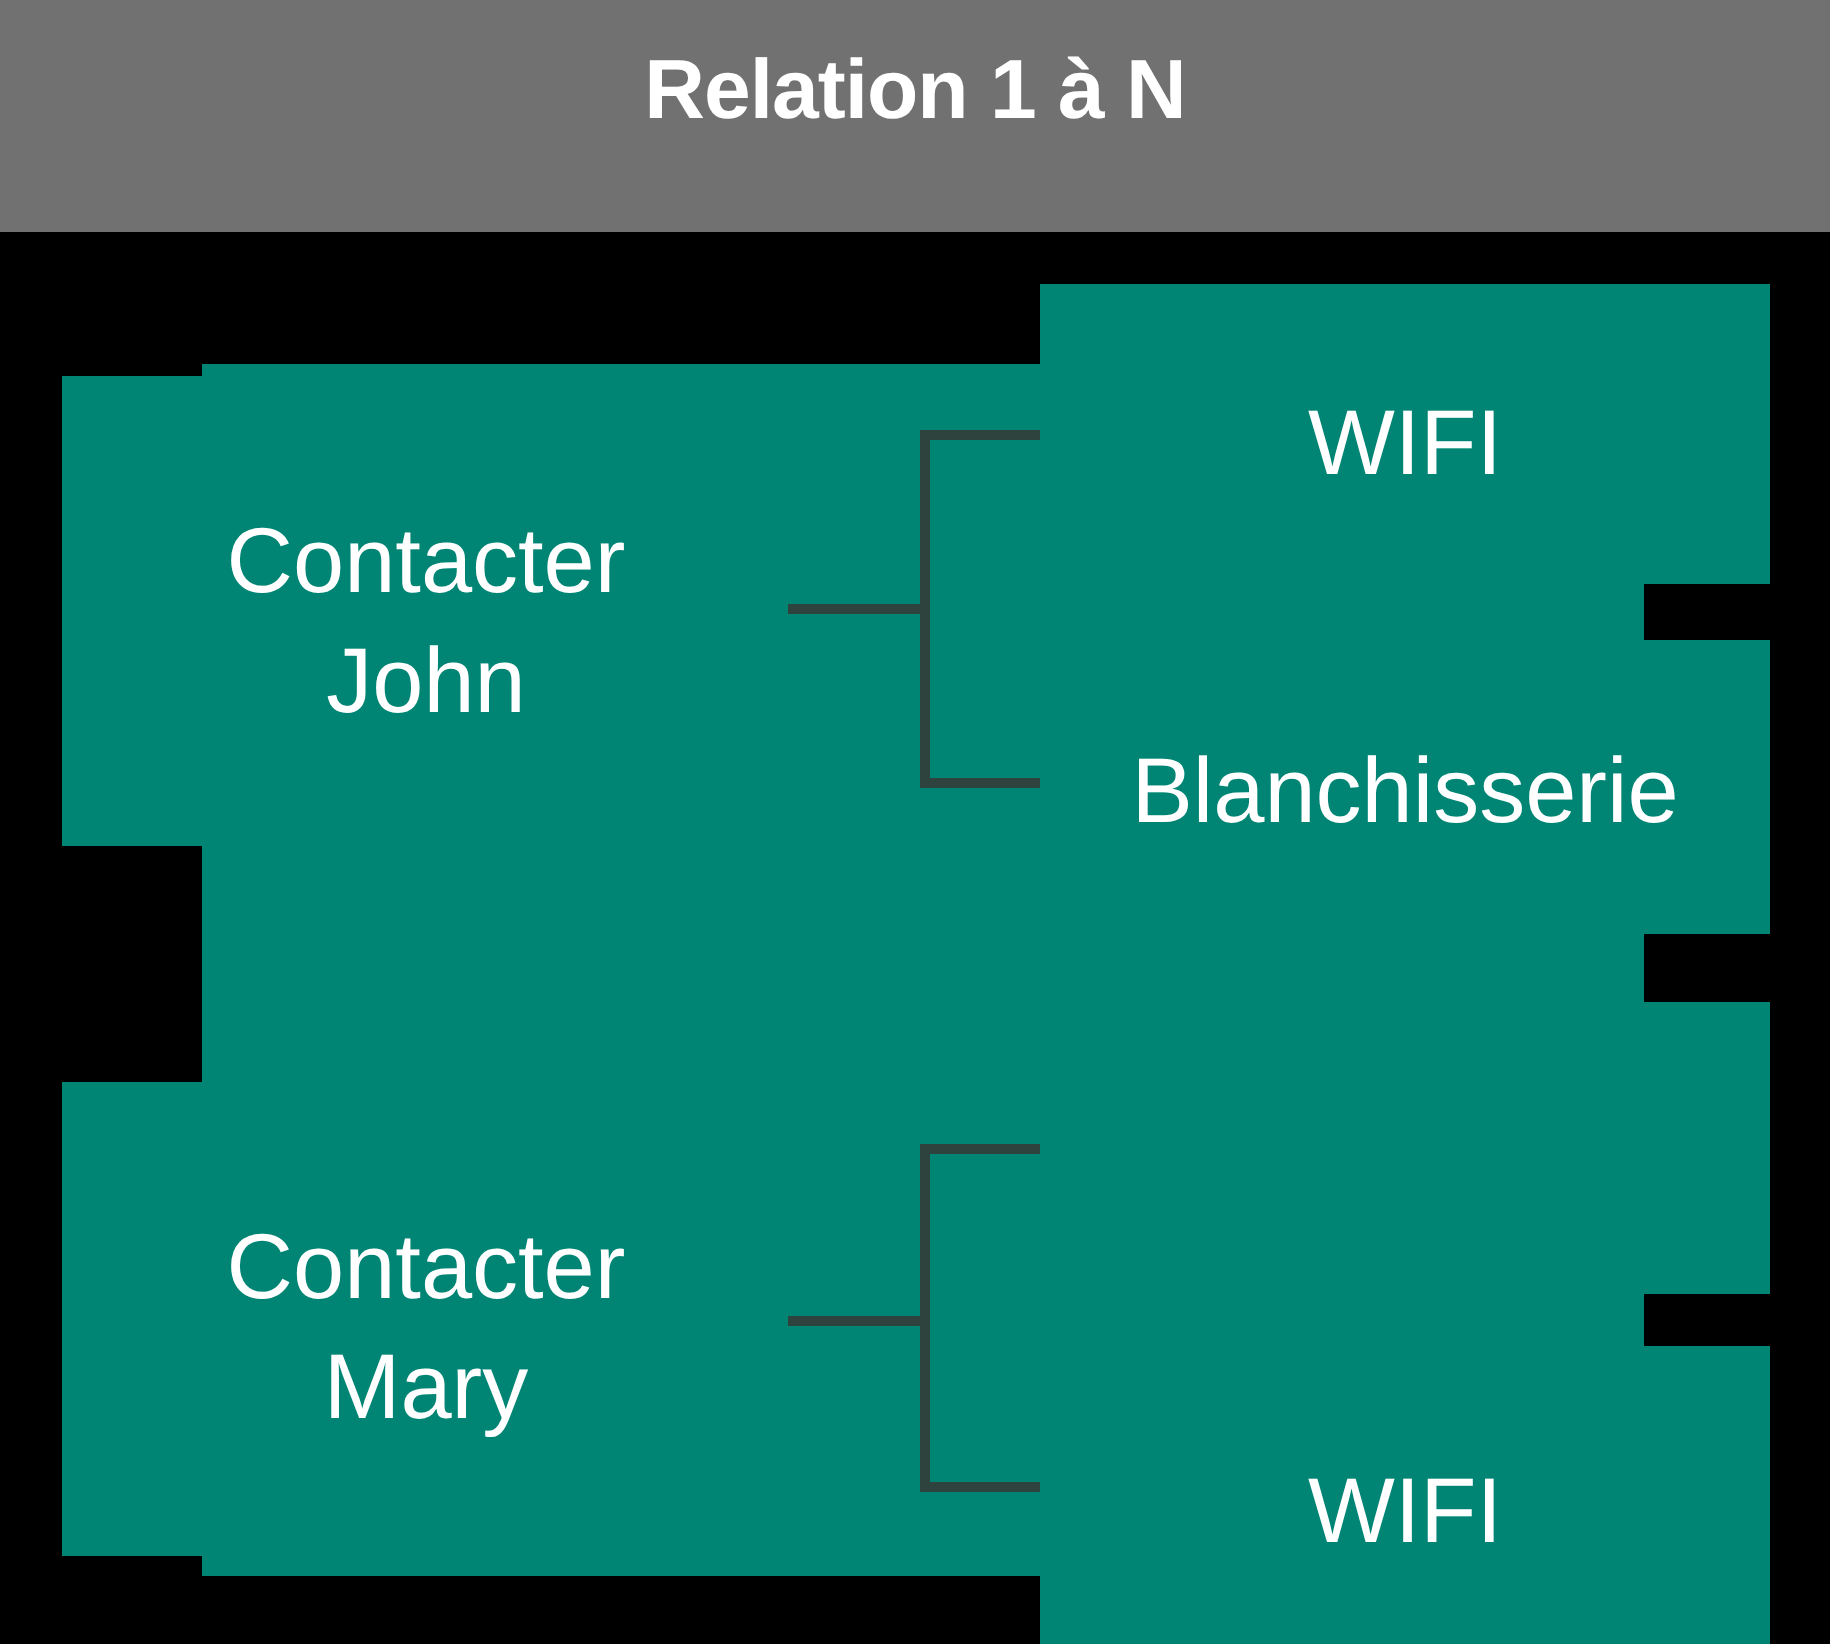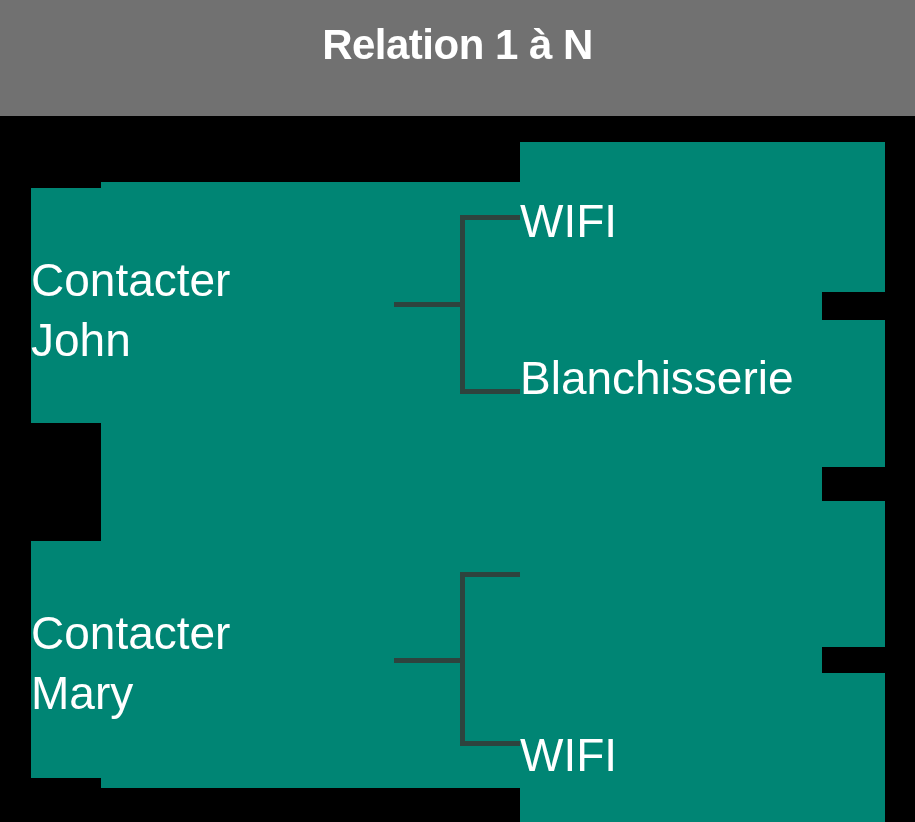--- a/index.html
+++ b/index.html
@@ -46,27 +46,27 @@
   .stub-john        {left:394px;top:302px;width:71px;}
   .stub-wifi1       {left:460px;top:215px;width:60px;}
   .stub-blanch      {left:460px;top:389px;width:60px;}
   .stub-mary        {left:394px;top:658px;width:71px;}
   .stub-minibar     {left:460px;top:572px;width:60px;}
   .stub-wifi2       {left:460px;top:741px;width:60px;}
   
   .label{
     position:absolute;color:var(--label-text);
     font-size:46px;font-weight:400;line-height:60px;
-    white-space:nowrap;
+    text-align:center;white-space:nowrap;
   }
   .label-john {left:31px; top:250px;width:364px;}
   .label-mary {left:31px; top:603px;width:364px;}
   .label-item {left:520px;width:365px;}
   .label-wifi1  {top:191px;}
-  .label-blanch {top:348px;}
+  .label-blanch {top:365px;}
   .label-minibar{top:545px;}
   .label-wifi2  {top:725px;}
 </style>
 </head>
 <body>
 
 <div class="canvas">
 
   <div class="header-bar">
     <span class="title">Relation 1 à N</span>

